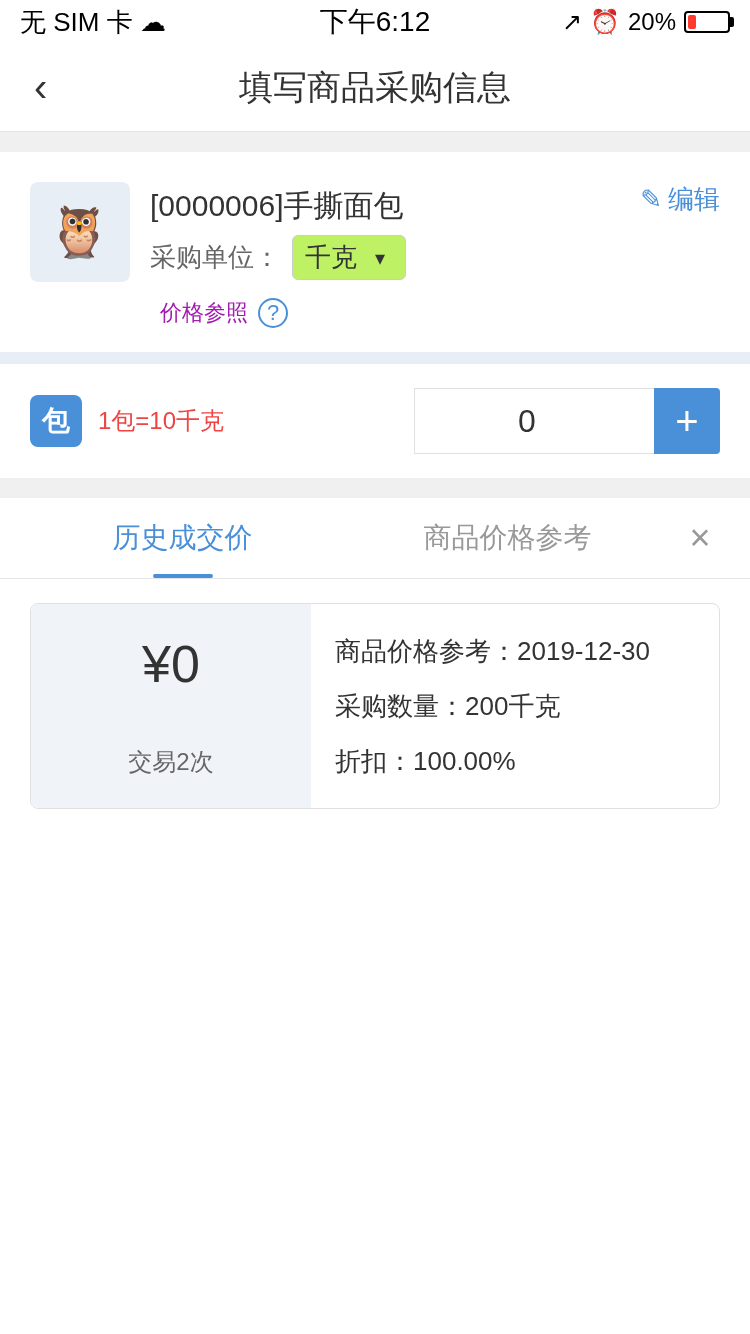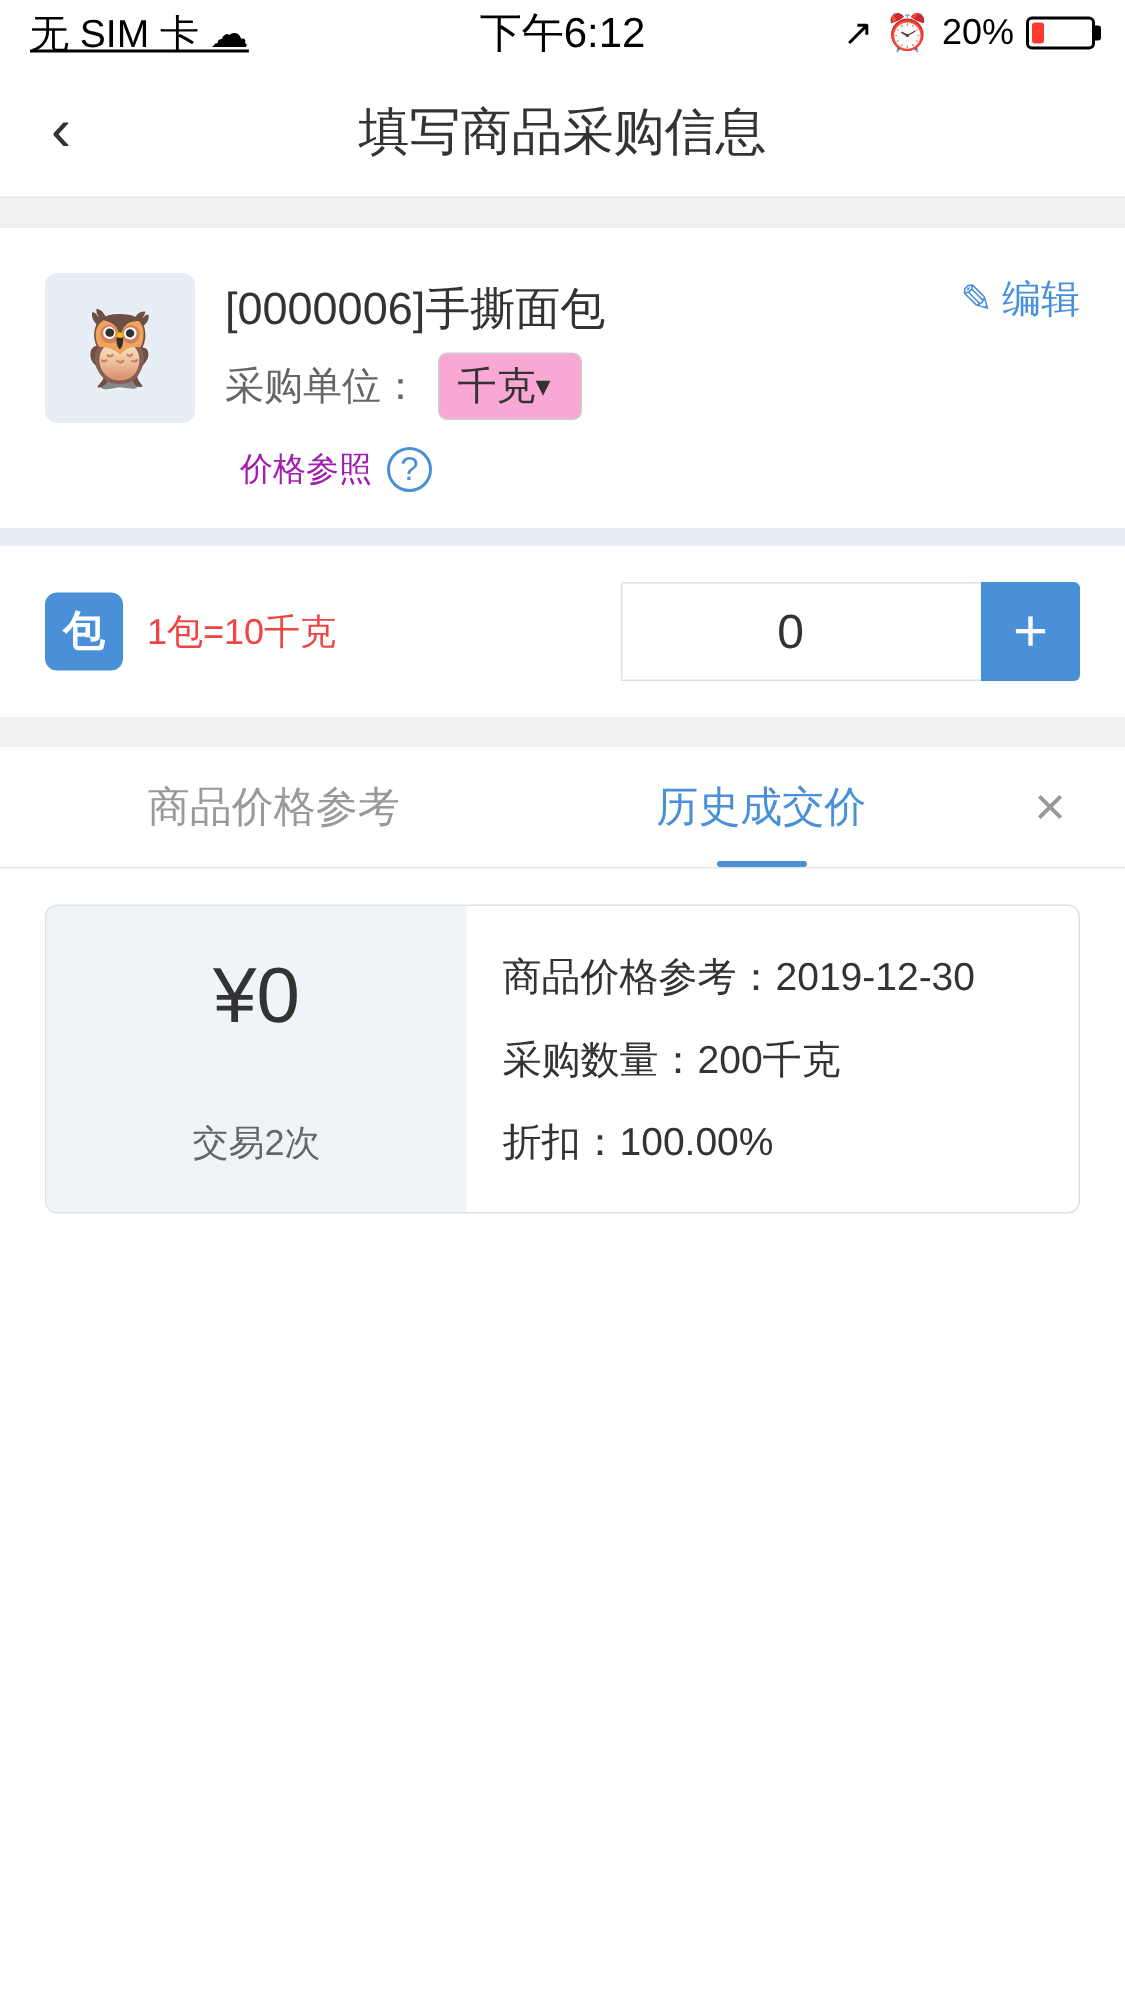--- a/index.html
+++ b/index.html
@@ -22,21 +22,20 @@
       justify-content: space-between;
       padding: 0 20px;
       font-size: 26px;
     }
     .status-left {
       display: flex;
       align-items: center;
       gap: 8px;
       font-size: 26px;
       color: #000;
-      text-decoration: underline;
     }
     .status-center {
       font-size: 28px;
       font-weight: 500;
       color: #000;
       position: absolute;
       left: 50%;
       transform: translateX(-50%);
     }
     .status-right {
@@ -149,25 +148,25 @@
     .unit-label {
       font-size: 26px;
       color: #666;
     }
     .unit-select {
       border: 1px solid #ccc;
       border-radius: 6px;
       padding: 4px 20px 4px 12px;
       font-size: 26px;
       color: #333;
-      background: #f9a8d4;
+      background: #bef264;
       position: relative;
       display: flex;
       align-items: center;
-      gap: 0;
+      gap: 18px;
     }
     .unit-select-text {
       font-size: 26px;
       color: #333;
     }
     .unit-arrow {
       font-size: 20px;
       color: #333;
     }
     .edit-btn {
@@ -428,22 +427,22 @@
     <span class="quantity-unit-note">1包=10千克</span>
   </div>
   <div class="quantity-input-group">
     <input class="quantity-input" type="number" value="0" style="">
     <button class="quantity-plus">+</button>
   </div>
 </div>
 
 <div class="tab-section">
   <div class="tab-bar">
+    <div class="tab-item active">历史成交价</div>
     <div class="tab-item">商品价格参考</div>
-    <div class="tab-item active">历史成交价</div>
     <div class="tab-close">×</div>
   </div>
 
   <div class="price-card-container">
     <div class="price-card">
       <div class="price-left-panel">
         <div class="price-amount">¥0</div>
         <div class="price-trade-count">交易2次</div>
       </div>
       <div class="price-right-panel">

